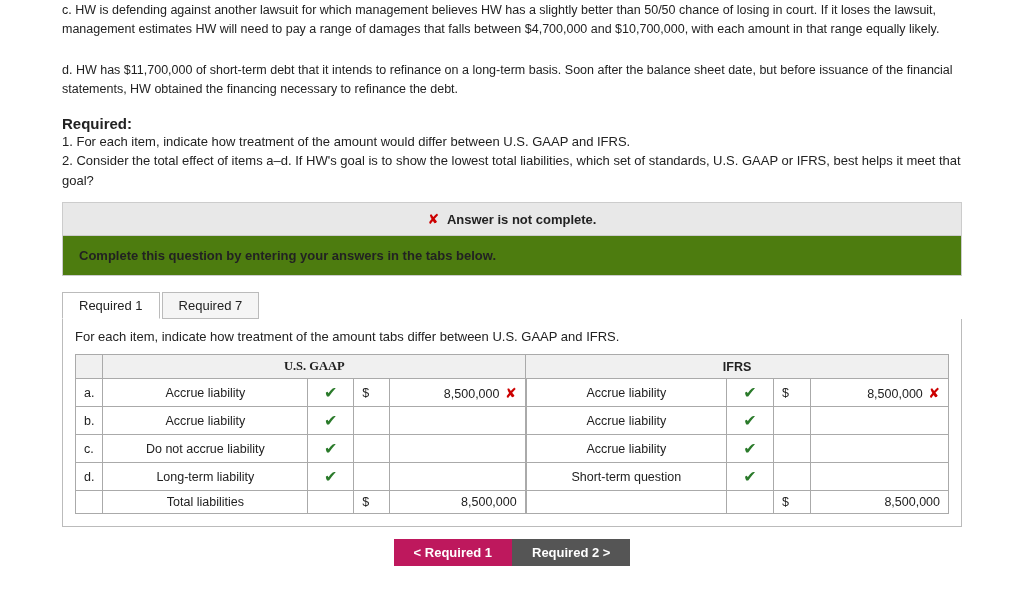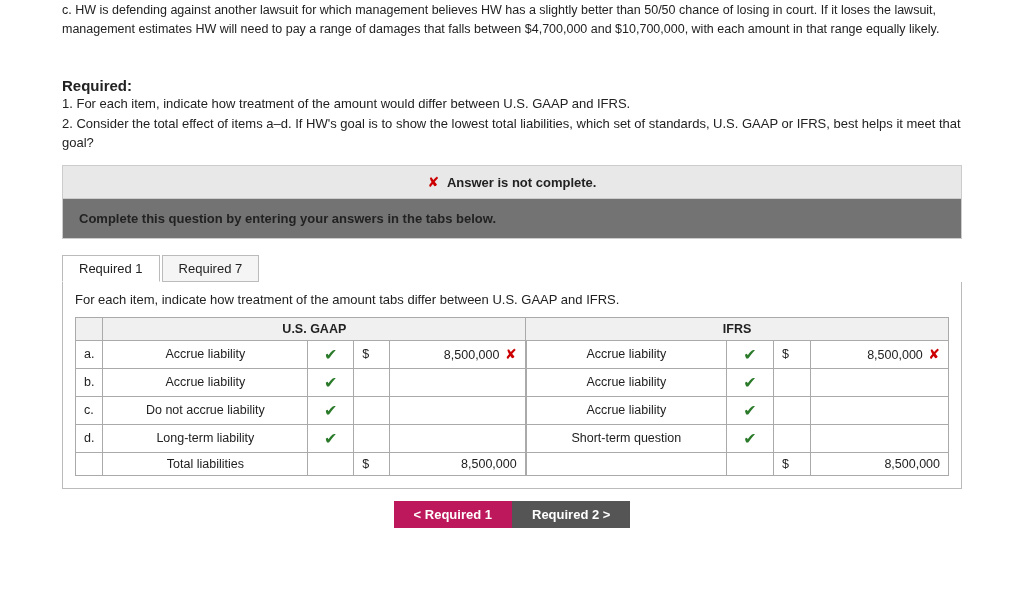--- a/index.html
+++ b/index.html
@@ -45,21 +45,21 @@
       padding: 8px 12px;
       margin-bottom: 0;
       font-size: 13px;
     }
     .answer-incomplete-banner .x-icon {
       color: #cc0000;
       font-size: 14px;
       margin-right: 4px;
     }
     .complete-question-banner {
-      background: #737373;
+      background: #4d7c0f;
       border: 1px solid #ccc;
       border-top: none;
       padding: 12px 16px;
       font-size: 13px;
       font-weight: bold;
       margin-bottom: 16px;
     }
     .tabs-row {
       display: flex;
       align-items: flex-end;
@@ -134,20 +134,21 @@
     .x-red {
       color: #cc0000;
       font-size: 14px;
       display: inline-block;
       margin-left: 2px;
     }
     .col-header-gaap {
       width: 50%;
       text-align: center;
       border-right: 2px solid #aaa;
+      font-family: Liberation Serif, serif;
     }
     .col-header-ifrs {
       width: 50%;
       text-align: center;
     }
     .total-row td {
       font-weight: normal;
     }
     .bottom-nav {
       display: flex;
@@ -175,20 +176,21 @@
     }
   </style>
 </head>
 <body>
 
 <div class="page-container">
 
   <div class="intro-text">
     <p>c. HW is defending against another lawsuit for which management believes HW has a slightly better than 50/50 chance of losing in court. If it loses the lawsuit, management estimates HW will need to pay a range of damages that falls between $4,700,000 and $10,700,000, with each amount in that range equally likely.</p>
     <br>
+    <p>d. HW has $11,700,000 of short-term debt that it intends to refinance on a long-term basis. Soon after the balance sheet date, but before issuance of the financial statements, HW obtained the financing necessary to refinance the debt.</p>
   </div>
 
   <div class="required-section">
     <span class="required-label">Required:</span>
     <p>1. For each item, indicate how treatment of the amount would differ between U.S. GAAP and IFRS.</p>
     <p>2. Consider the total effect of items a–d. If HW's goal is to show the lowest total liabilities, which set of standards, U.S. GAAP or IFRS, best helps it meet that goal?</p>
   </div>
 
   <div class="answer-incomplete-banner">
     <span class="x-icon">✘</span>

